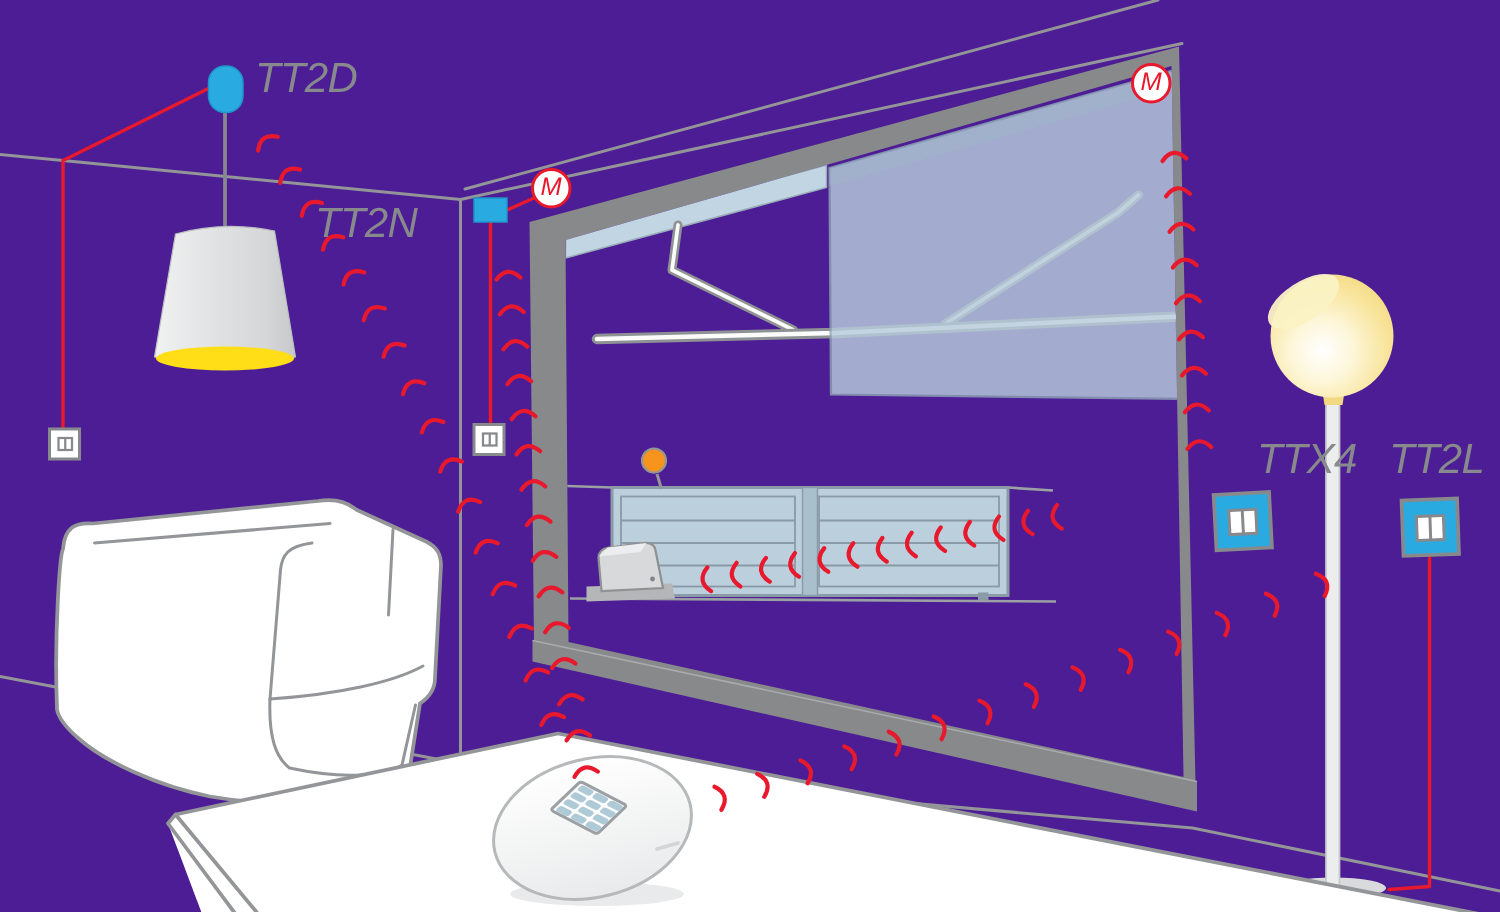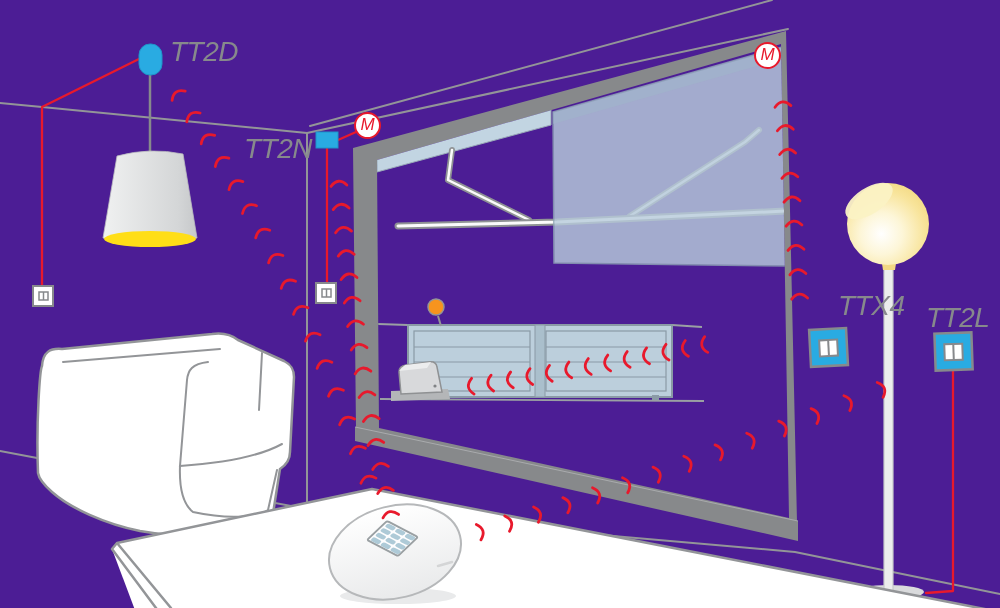--- a/index.html
+++ b/index.html
@@ -10,23 +10,23 @@
   .ln25{stroke-width:2.5;}
   .frame{fill:var(--frame-gray);}
   .sig{stroke:var(--signal-red);stroke-width:2.3;fill:none;stroke-linecap:round;stroke-linejoin:round;}
   .sig-arc{stroke:var(--signal-red);stroke-width:2.8;fill:none;stroke-linecap:round;}
   .dev{fill:var(--device-blue);}
   .lbl{position:absolute;font-size:28px;letter-spacing:-0.5px;color:var(--label-gray);line-height:1;}
   .m-badge{position:absolute;width:27px;height:27px;box-sizing:border-box;border:2.5px solid var(--signal-red);
            border-radius:50%;background:#fff;color:var(--signal-red);font-size:17px;line-height:22px;
            text-align:center;}
   .lbl-tt2d{left:170px;top:38px;}
-  .lbl-tt2n{left:244px;top:135px;}
+  .lbl-tt2n{left:210px;top:135px;}
   .lbl-ttx4{left:838px;top:292px;}
-  .lbl-tt2l{left:926px;top:304px;}
+  .lbl-tt2l{left:926px;top:292px;}
   .m-left{left:354px;top:112px;}
   .m-right{left:754px;top:42px;}
 </style>
 </head>
 <body>
 
 <div id="app" style="--signal-red: #e8192c; --device-blue: #29abe2; --label-gray: #87898c; --line-gray: #939598; --frame-gray: #87898b; --glass-blue: #b7cbdb; --gate-blue: #bccfdc; --lamp-yellow: #ffde17; --warning-orange: #f7941e; --button-blue: #aecad7;">
 <svg id="scene" width="1000" height="608" viewBox="0 0 1000 608">
   <defs>
     <linearGradient id="gradShade" x1="0" y1="0" x2="1" y2="0">

